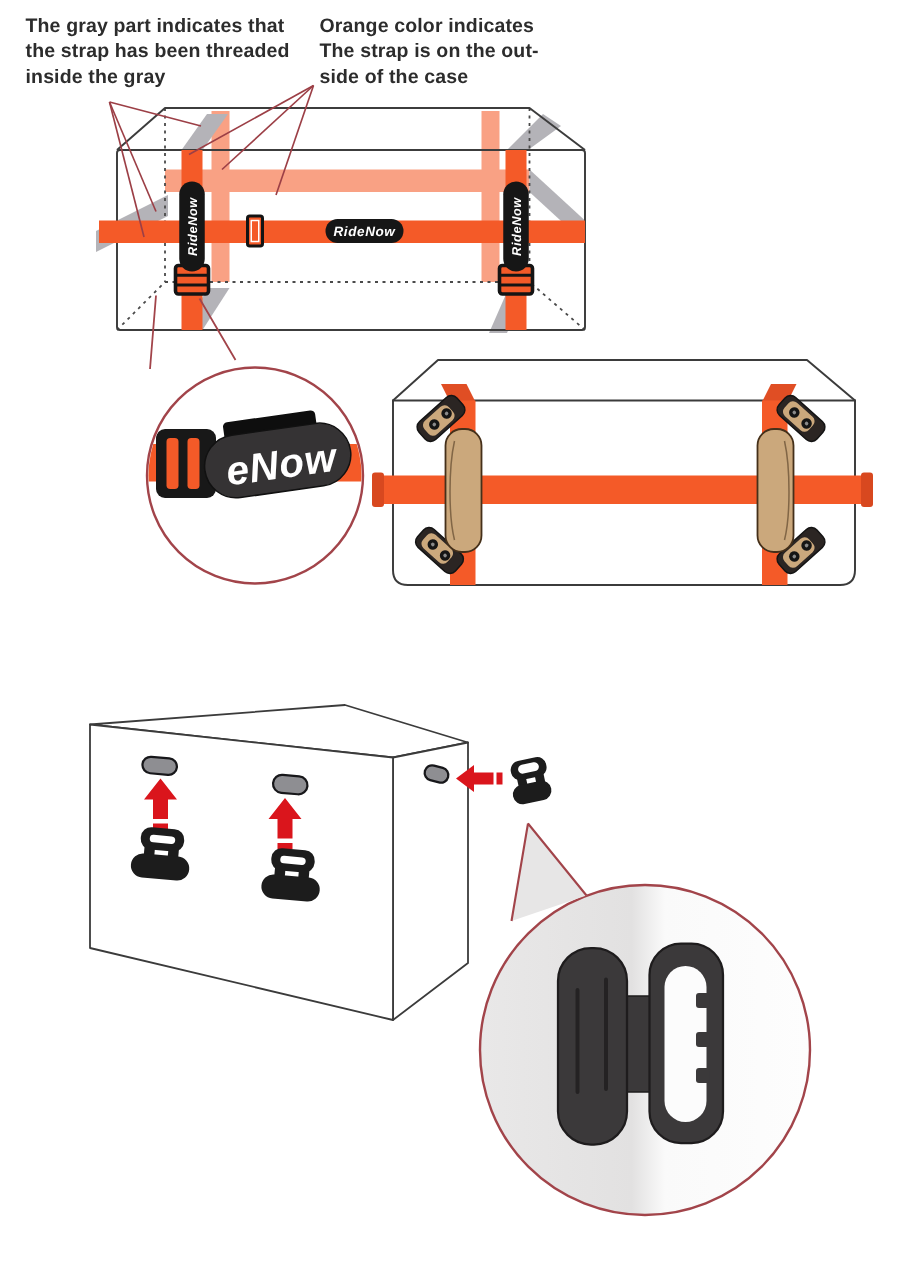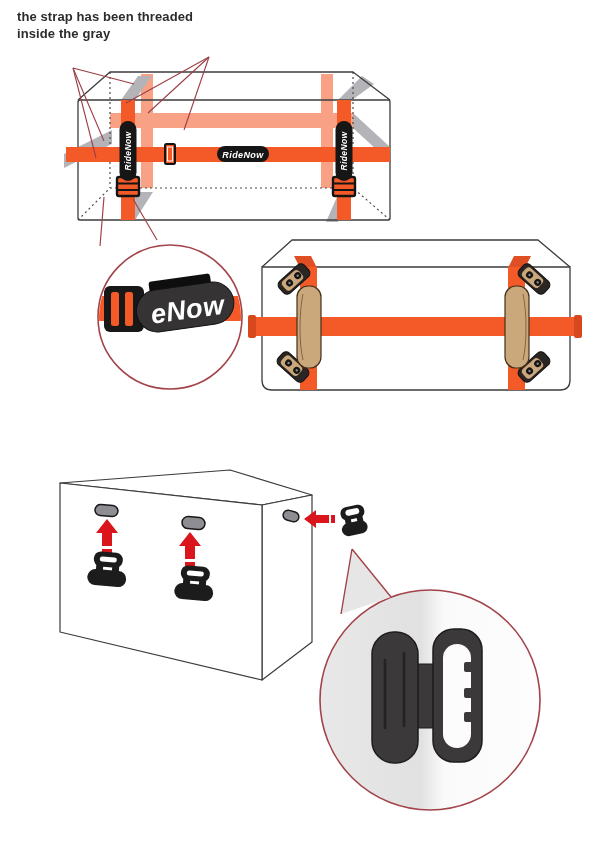--- a/index.html
+++ b/index.html
@@ -14,24 +14,30 @@
   .strap-label{font-size:8.5px;font-weight:700;font-style:italic;fill:#ffffff;letter-spacing:0.4px;}
   .strap-label-h{font-size:9px;font-weight:700;font-style:italic;fill:#ffffff;letter-spacing:0.4px;}
   .zoom-label{font-size:27px;font-weight:700;font-style:italic;fill:#ffffff;letter-spacing:0.5px;}
 </style>
 </head>
 <body>
 
 <div class="stage">
 
   <div class="note" id="note-gray">
+    <div>The gray part indicates that</div>
     <div>the strap has been threaded</div>
     <div>inside the gray</div>
   </div>
 
+  <div class="note" id="note-orange">
+    <div>Orange color indicates</div>
+    <div>The strap is on the out-</div>
+    <div>side of the case</div>
+  </div>
 
   <svg width="600" height="850" viewBox="0 0 600 850">
     <defs>
       <clipPath id="zoom1clip">
           <circle cx="170" cy="317" r="71"></circle>
         </clipPath>
       <linearGradient id="circGrad" x1="0" y1="0" x2="1" y2="0">
         <stop offset="0" stop-color="#e9e8e8"></stop>
         <stop offset="0.46" stop-color="#e2e1e1"></stop>
         <stop offset="0.56" stop-color="#fafafa"></stop>

